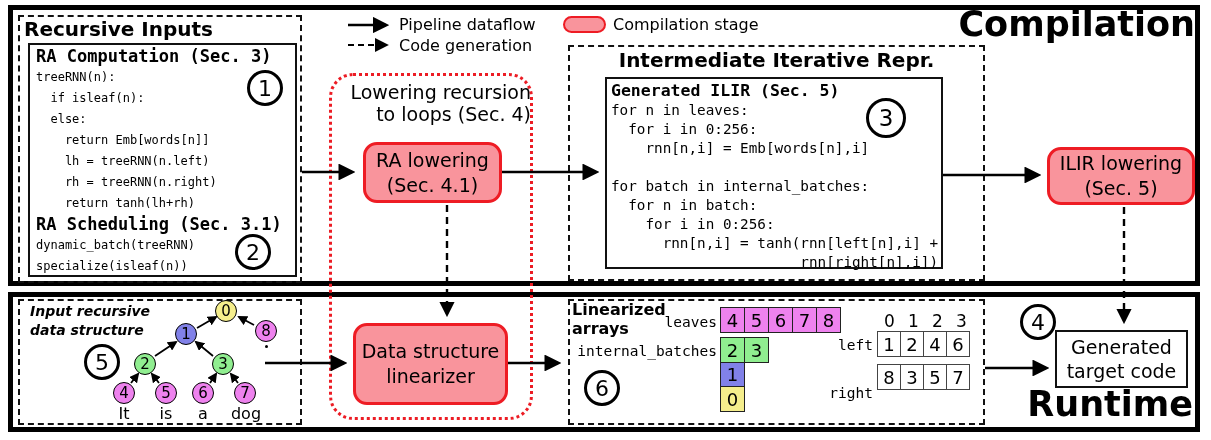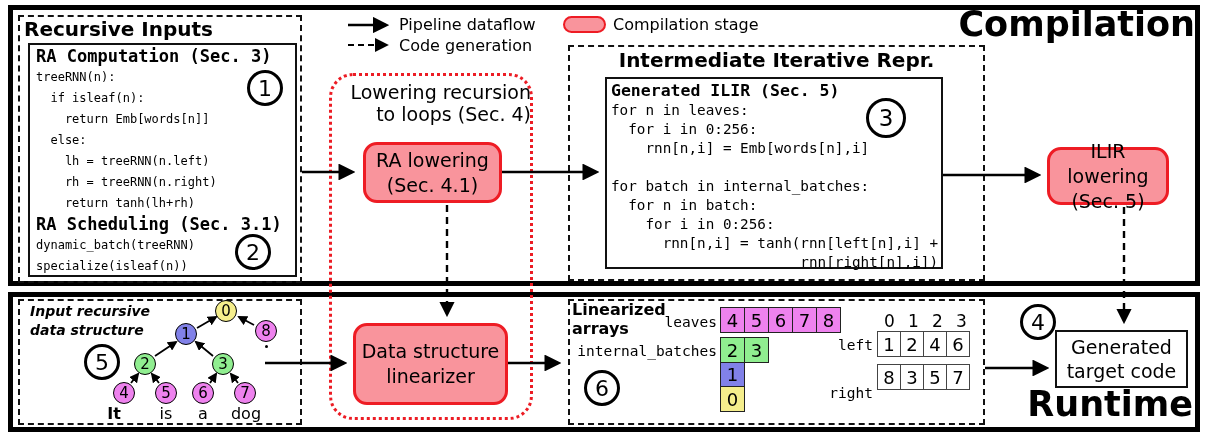--- a/index.html
+++ b/index.html
@@ -79,22 +79,22 @@
   <div class="legend-swatch" style="left:563px;top:16px;"></div>
   <div class="legend-label" style="left:613px;top:15px;">Compilation stage</div>
 
   <div class="dashed-box" style="left:18px;top:15px;width:284px;height:268px;"></div>
   <div class="box-title" style="left:24px;top:17px;">Recursive Inputs</div>
   <div class="solid-box" style="left:28px;top:43px;width:269px;height:234px;z-index:2;"></div>
   <div class="code ra-code" style="left:36px;top:46px;">
     <div class="code-line code-head">RA Computation (Sec. 3)</div>
     <div class="code-line">treeRNN(n):</div>
     <div class="code-line">  if isleaf(n):</div>
+    <div class="code-line">  else:</div>
     <div class="code-line">    return Emb[words[n]]</div>
-    <div class="code-line">  else:</div>
     <div class="code-line">    lh = treeRNN(n.left)</div>
     <div class="code-line">    rh = treeRNN(n.right)</div>
     <div class="code-line">    return tanh(lh+rh)</div>
     <div class="code-line code-head">RA Scheduling (Sec. 3.1)</div>
     <div class="code-line">dynamic_batch(treeRNN)</div>
     <div class="code-line">specialize(isleaf(n))</div>
   </div>
   <div class="badge" style="left:247px;top:70px;">1</div>
   <div class="badge" style="left:235px;top:234px;">2</div>
 
@@ -119,21 +119,21 @@
     <div class="code-line">    rnn[n,i] = Emb[words[n],i]</div>
     <div class="code-line">&nbsp;</div>
     <div class="code-line">for batch in internal_batches:</div>
     <div class="code-line">  for n in batch:</div>
     <div class="code-line">    for i in 0:256:</div>
     <div class="code-line">      rnn[n,i] = tanh(rnn[left[n],i] +</div>
     <div class="code-line">                      rnn[right[n],i])</div>
   </div>
   <div class="badge" style="left:866px;top:98px;width:40px;height:40px;font-size:23px;">3</div>
 
-  <div class="stage-node" style="left:1047px;top:147px;width:122px;height:58px;">
+  <div class="stage-node" style="left:1047px;top:147px;width:148px;height:58px;">
     <div>ILIR lowering</div>
     <div>(Sec. 5)</div>
   </div>
 
   <div class="dashed-box" style="left:18px;top:299px;width:284px;height:126px;"></div>
   <div class="box-title" style="left:30px;top:302px;font-size:14px;line-height:19px;font-style:italic;">
     <div>Input recursive</div>
     <div>data structure</div>
   </div>
   <div class="badge" style="left:84px;top:344px;">5</div>
@@ -141,21 +141,21 @@
   <div class="tree-node fill-yellow" style="left:215px;top:300px;">0</div>
   <div class="tree-node fill-blue" style="left:175px;top:323px;">1</div>
   <div class="tree-node fill-green" style="left:134px;top:353px;">2</div>
   <div class="tree-node fill-green" style="left:212px;top:353px;">3</div>
   <div class="tree-node fill-violet" style="left:113px;top:382px;">4</div>
   <div class="tree-node fill-violet" style="left:155px;top:382px;">5</div>
   <div class="tree-node fill-violet" style="left:192px;top:382px;">6</div>
   <div class="tree-node fill-violet" style="left:234px;top:382px;">7</div>
   <div class="tree-node fill-violet" style="left:255px;top:320px;">8</div>
   <div class="tree-dot" style="left:265px;top:345px;"></div>
-  <div class="tree-word" style="left:99px;top:404px;width:30px;font-weight:bold;">It</div>
+  <div class="tree-word" style="left:109px;top:404px;width:30px;">It</div>
   <div class="tree-word" style="left:151px;top:404px;width:30px;">is</div>
   <div class="tree-word" style="left:188px;top:404px;width:30px;">a</div>
   <div class="tree-word" style="left:228px;top:404px;width:36px;">dog</div>
 
   <div class="stage-node" style="left:353px;top:323px;width:155px;height:82px;">
     <div>Data structure</div>
     <div>linearizer</div>
   </div>
 
   <div class="dashed-box" style="left:568px;top:299px;width:417px;height:126px;"></div>

